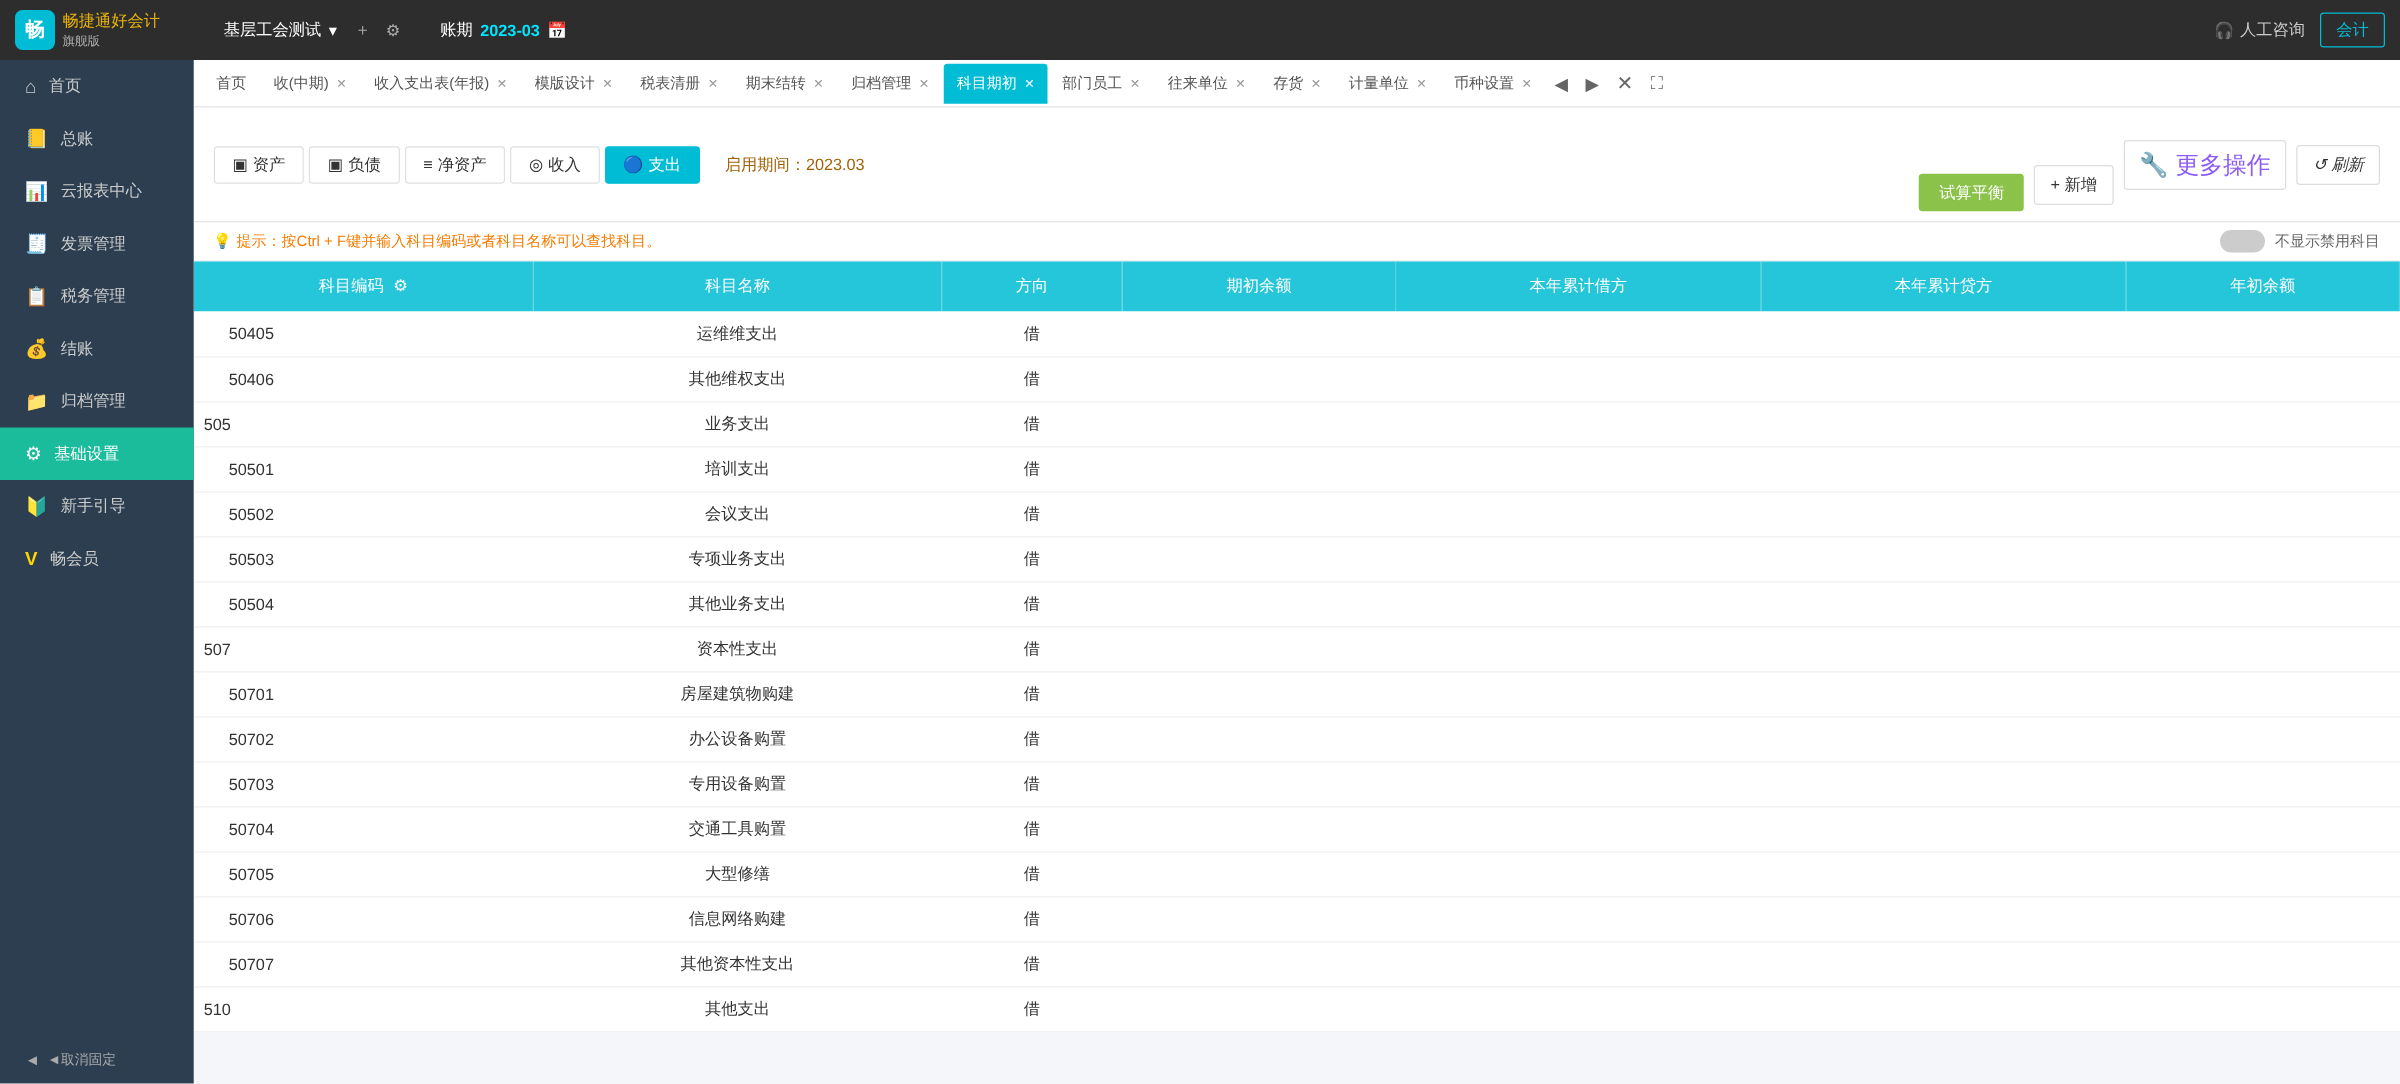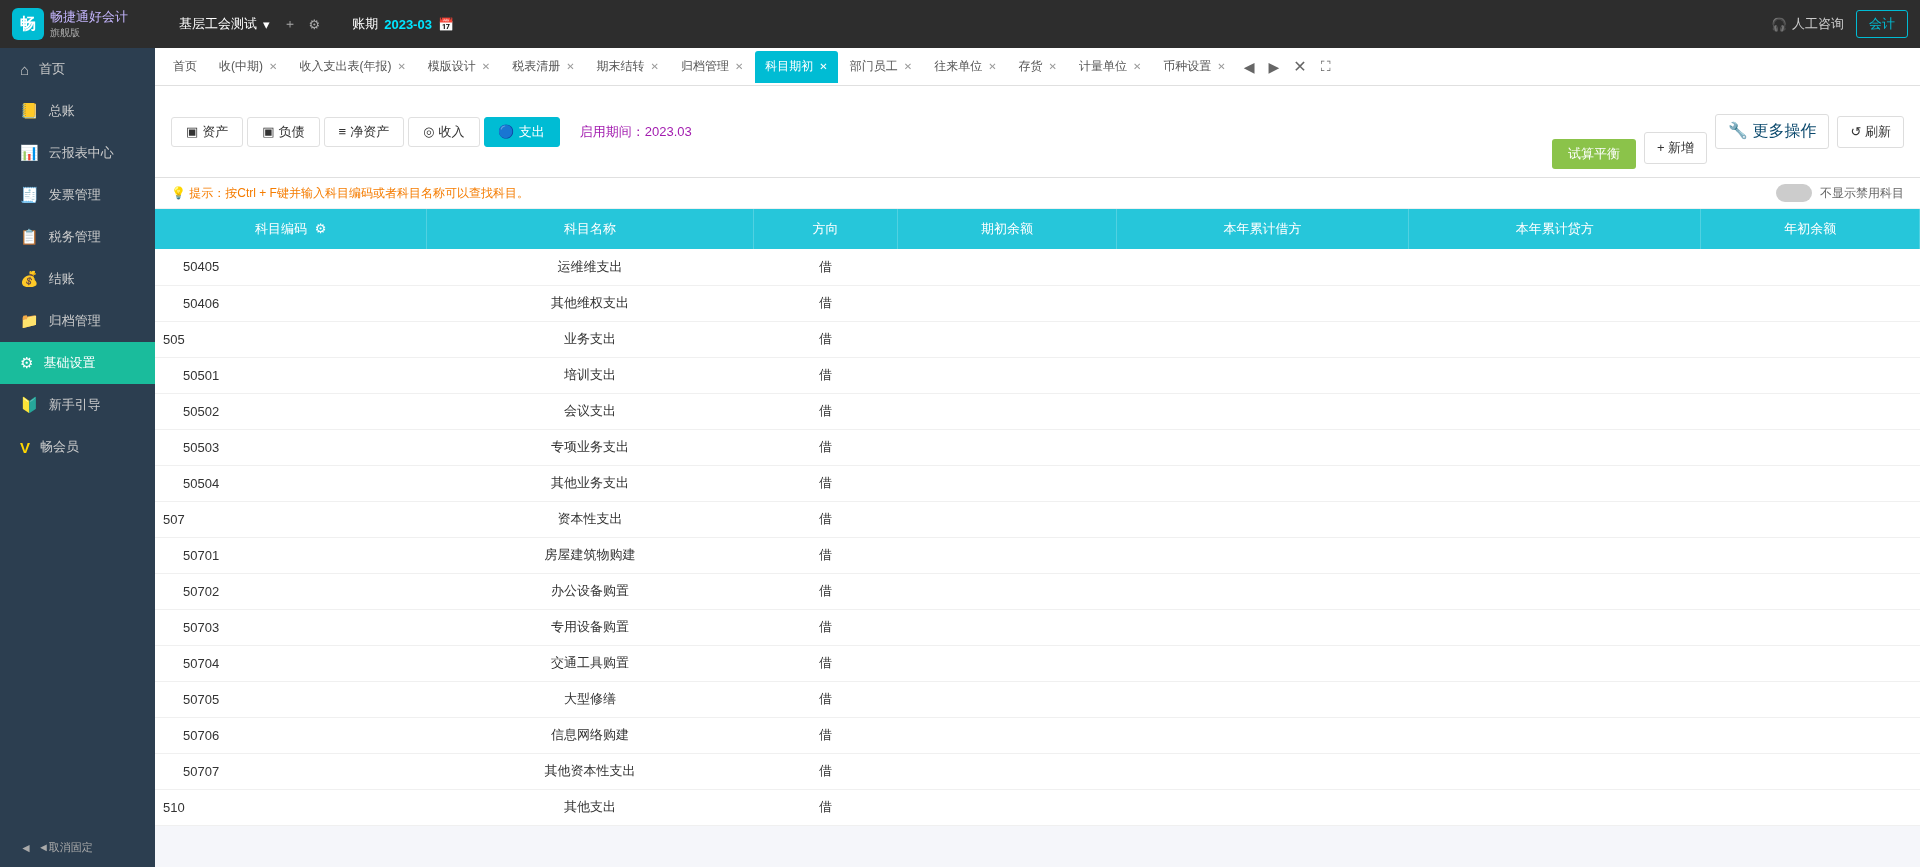--- a/index.html
+++ b/index.html
@@ -23,21 +23,21 @@
       width: 155px;
     }
     .logo-icon {
       width: 32px; height: 32px;
       background: #00bcd4;
       border-radius: 6px;
       display: flex; align-items: center; justify-content: center;
       color: white; font-size: 16px; font-weight: bold;
     }
     .logo-text { display: flex; flex-direction: column; }
-    .logo-title { font-size: 13px; color: #c4b5fd; }
+    .logo-title { font-size: 13px; color: #eab308; }
     .logo-sub { font-size: 10px; color: #aaa; }
     .header-company {
       display: flex; align-items: center; gap: 6px;
       color: #fff; font-size: 13px;
     }
     .header-period { display: flex; align-items: center; gap: 6px; color: #fff; font-size: 13px; margin-left: 20px; }
     .header-right { margin-left: auto; display: flex; align-items: center; gap: 12px; }
     .help-btn { color: #ccc; font-size: 13px; display: flex; align-items: center; gap: 4px; cursor: pointer; }
     .account-btn {
       border: 1px solid #00bcd4;
@@ -127,21 +127,21 @@
       display: flex; align-items: center; gap: 4px;
       padding: 5px 14px;
       border: 1px solid #e0e0e0;
       border-radius: 3px;
       background: #fff;
       cursor: pointer;
       font-size: 13px;
       color: #333;
     }
     .filter-btn.active-fill { background: #00bcd4; color: #fff; border-color: #00bcd4; }
-    .period-text { margin-left: 16px; color: #a21caf; font-size: 13px; }
+    .period-text { margin-left: 16px; color: #a16207; font-size: 13px; }
     .toolbar-right { margin-left: auto; display: flex; align-items: center; gap: 8px; }
     .btn-balance {
       background: #8bc34a;
       color: #fff;
       border: none;
       padding: 6px 16px;
       border-radius: 3px;
       cursor: pointer;
       font-size: 13px;
       margin-top: 45px;
@@ -151,36 +151,36 @@
       color: #333;
       border: 1px solid #ddd;
       padding: 6px 12px;
       border-radius: 3px;
       cursor: pointer;
       font-size: 13px;
       display: flex; align-items: center; gap: 4px; margin-top: 32px;
     }
     .btn-more {
       background: #fff;
-      color: #0c4a6e;
+      color: #8b5cf6;
       border: 1px solid #ddd;
       padding: 6px 12px;
       border-radius: 3px;
       cursor: pointer;
-      font-size: 16px;
+      font-size: 19px;
     }
     .btn-refresh {
       background: #fff;
       color: #333;
       border: 1px solid #ddd;
       padding: 6px 12px;
       border-radius: 3px;
       cursor: pointer;
       font-size: 13px;
-      display: flex; align-items: center; gap: 4px;
+      display: flex; align-items: center; gap: 4px; font-style: italic;
     }
 
     
     .tip-bar {
       background: #fff;
       padding: 6px 16px;
       display: flex;
       align-items: center;
       justify-content: space-between;
       font-size: 12px;

